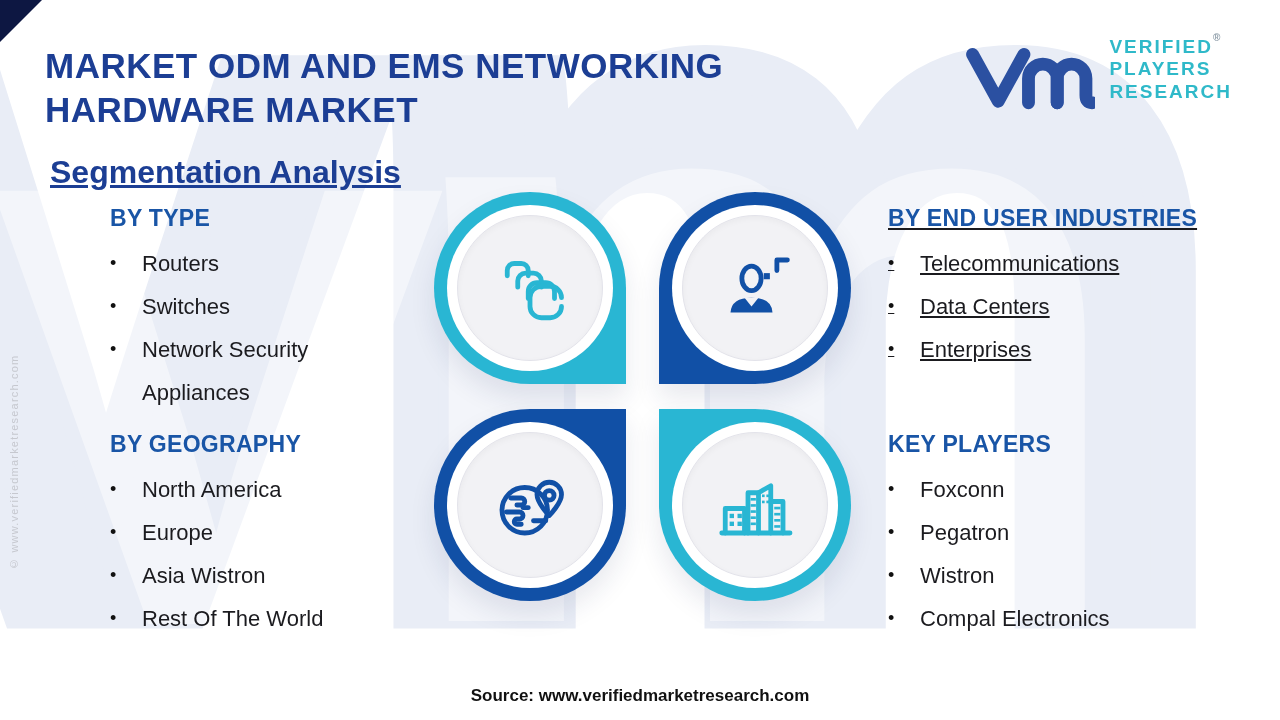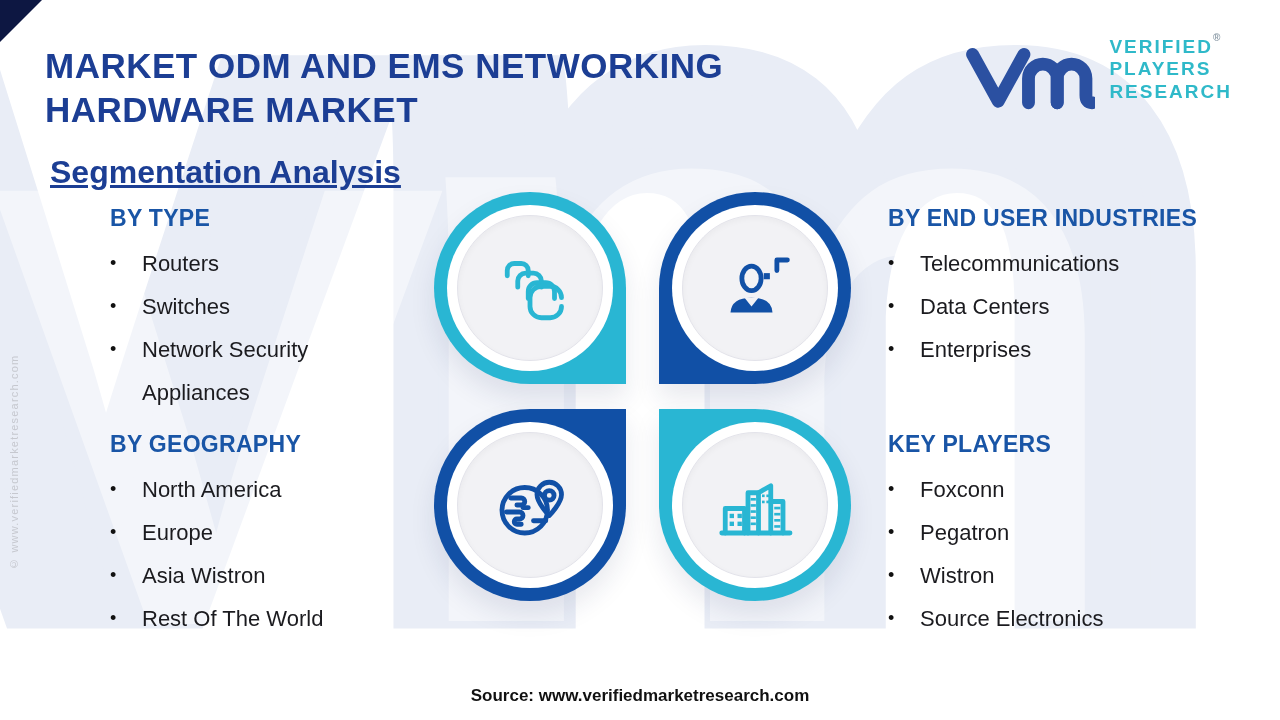--- a/index.html
+++ b/index.html
@@ -34,21 +34,21 @@
     font-size:32px; font-weight:600; color:#1c3e94;text-decoration:underline;
   }
   
   .logo { position:absolute; right:48px; top:36px; z-index:2; display:flex; align-items:flex-start; gap:14px; }
   .logo-mark svg { display:block; }
   .logo-text { font-size:19px; font-weight:700; letter-spacing:2px; line-height:1.18; color:#2fb9c9; }
   .logo-text .reg { font-size:10px; vertical-align:top; position:relative; top:-4px; letter-spacing:0; color:#8a9aa6; }
   
   .section { position:absolute; z-index:2; width:370px; }
   .pos-tl { left:110px; top:205px; }
-  .pos-tr { left:888px; top:205px; }
+  .pos-tr { left:888px; top:205px;text-decoration:underline; }
   .pos-bl { left:110px; top:431px; }
   .pos-br { left:888px; top:431px; }
   .section-title { font-size:23px; font-weight:700; letter-spacing:0.3px; color:#1955a6; margin-bottom:10px; }
   .section ul { list-style:none; }
   .section li { display:flex; }
   .bullet { width:14px; font-size:18px; line-height:43px; color:#111; }
   .item-text { margin-left:18px; font-size:22px; line-height:43px; color:#1b1b1f; max-width:260px; }
   
   .cluster { position:absolute; left:434px; top:192px; width:417px; height:409px; z-index:1; }
   .pod {
@@ -184,21 +184,21 @@
       <li>
         <span class="bullet">•</span>
         <span class="item-text">Pegatron</span>
       </li>
       <li>
         <span class="bullet">•</span>
         <span class="item-text">Wistron</span>
       </li>
       <li>
         <span class="bullet">•</span>
-        <span class="item-text">Source Electronics</span>
+        <span class="item-text">Compal Electronics</span>
       </li>
     </ul>
 </div>
 
 <div class="cluster">
 
   <div class="pod pod-tl">
     <div class="ring-white">
       <div class="disc">
         <svg viewBox="0 0 96 96">

